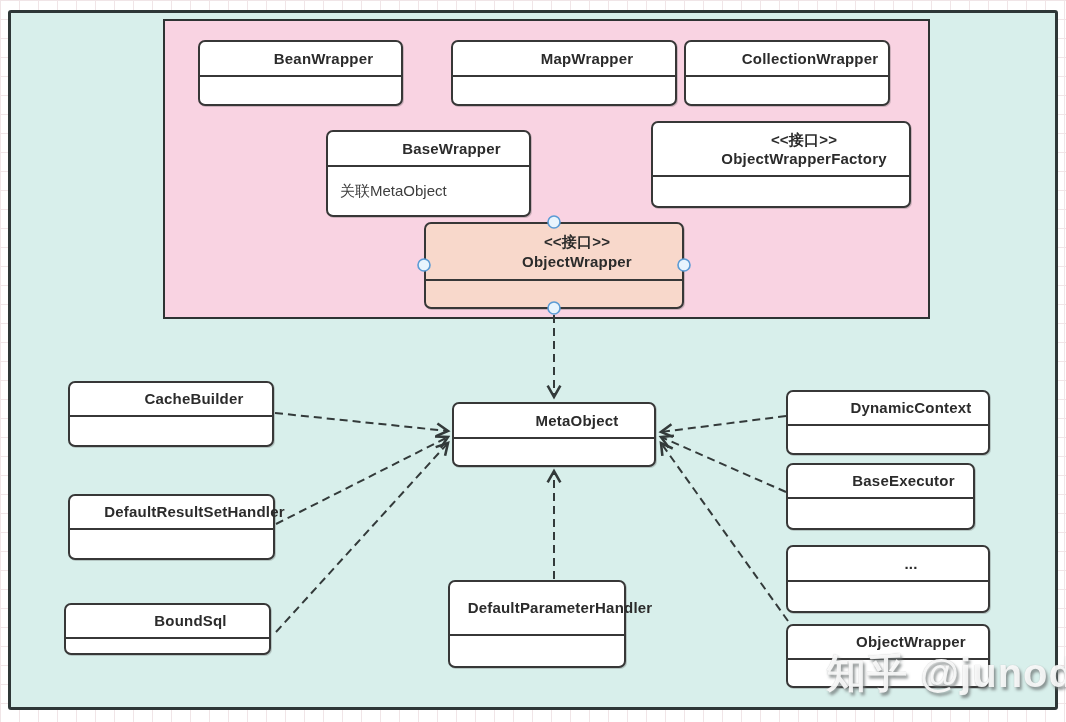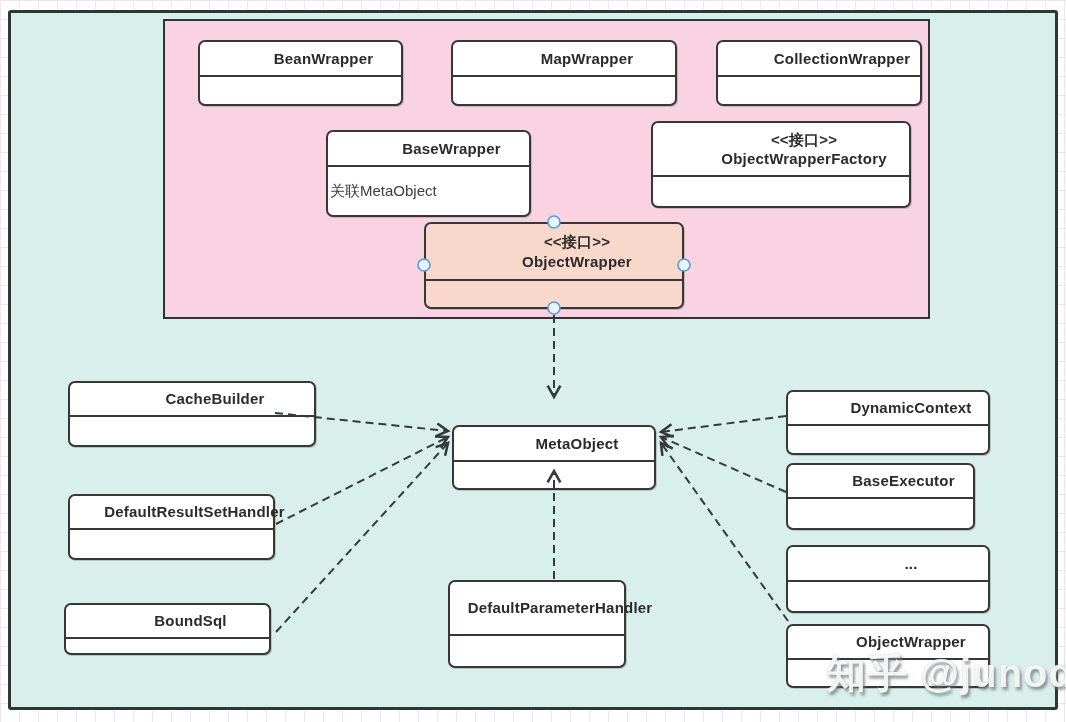--- a/index.html
+++ b/index.html
@@ -31,21 +31,21 @@
     box-shadow:1px 1px 0 rgba(70,70,70,0.25);
   }
   .uml.selected{background:#f8d8cb;}
   .uml-title{
     display:flex;flex-direction:column;justify-content:center;align-items:center;
     font-weight:bold;font-size:15px;color:#2b2b2b;line-height:1.3;
     border-bottom:2px solid #373737;flex:0 0 auto;letter-spacing:.2px;padding-left:46px;
   }
   .uml-body{
     flex:1 1 auto;display:flex;align-items:center;
-    font-size:15px;color:#3d3d3d;padding:0 2px;
+    font-size:15px;color:#3d3d3d;padding:0 12px;
   }
   svg.overlay{
     position:absolute;left:0;top:0;z-index:40;pointer-events:none;
   }
   .watermark{
     position:absolute;left:826px;top:646px;z-index:60;
     font-size:40px;font-weight:bold;letter-spacing:1px;
     color:rgba(255,255,255,0.88);
     text-shadow:2px 3px 3px rgba(110,116,116,0.75), 0 0 1px rgba(150,150,150,0.6);
     white-space:nowrap;
@@ -68,21 +68,21 @@
 
 <div class="uml" style="left:451px;top:40px;width:226px;height:66px">
   <div class="uml-title" style="height:33px">
     <span>MapWrapper</span>
   </div>
   <div class="uml-body">
       <span></span>
     </div>
 </div>
 
-<div class="uml" style="left:716px;top:40px;width:206px;height:66px">
+<div class="uml" style="left:684px;top:40px;width:206px;height:66px">
   <div class="uml-title" style="height:33px">
     <span>CollectionWrapper</span>
   </div>
   <div class="uml-body">
       <span></span>
     </div>
 </div>
 
 <div class="uml" style="left:326px;top:130px;width:205px;height:87px">
   <div class="uml-title" style="height:33px">
@@ -106,30 +106,30 @@
 <div class="uml selected" style="left:424px;top:222px;width:260px;height:87px">
   <div class="uml-title" style="height:55px">
     <span>&lt;&lt;接口&gt;&gt;</span>
     <span>ObjectWrapper</span>
   </div>
   <div class="uml-body">
       <span></span>
     </div>
 </div>
 
-<div class="uml" style="left:452px;top:425px;width:204px;height:65px">
+<div class="uml" style="left:452px;top:402px;width:204px;height:65px">
   <div class="uml-title" style="height:33px">
     <span>MetaObject</span>
   </div>
   <div class="uml-body">
       <span></span>
     </div>
 </div>
 
-<div class="uml" style="left:68px;top:381px;width:248px;height:66px">
+<div class="uml" style="left:68px;top:381px;width:206px;height:66px">
   <div class="uml-title" style="height:32px">
     <span>CacheBuilder</span>
   </div>
   <div class="uml-body">
       <span></span>
     </div>
 </div>
 
 <div class="uml" style="left:68px;top:494px;width:207px;height:66px">
   <div class="uml-title" style="height:32px">

